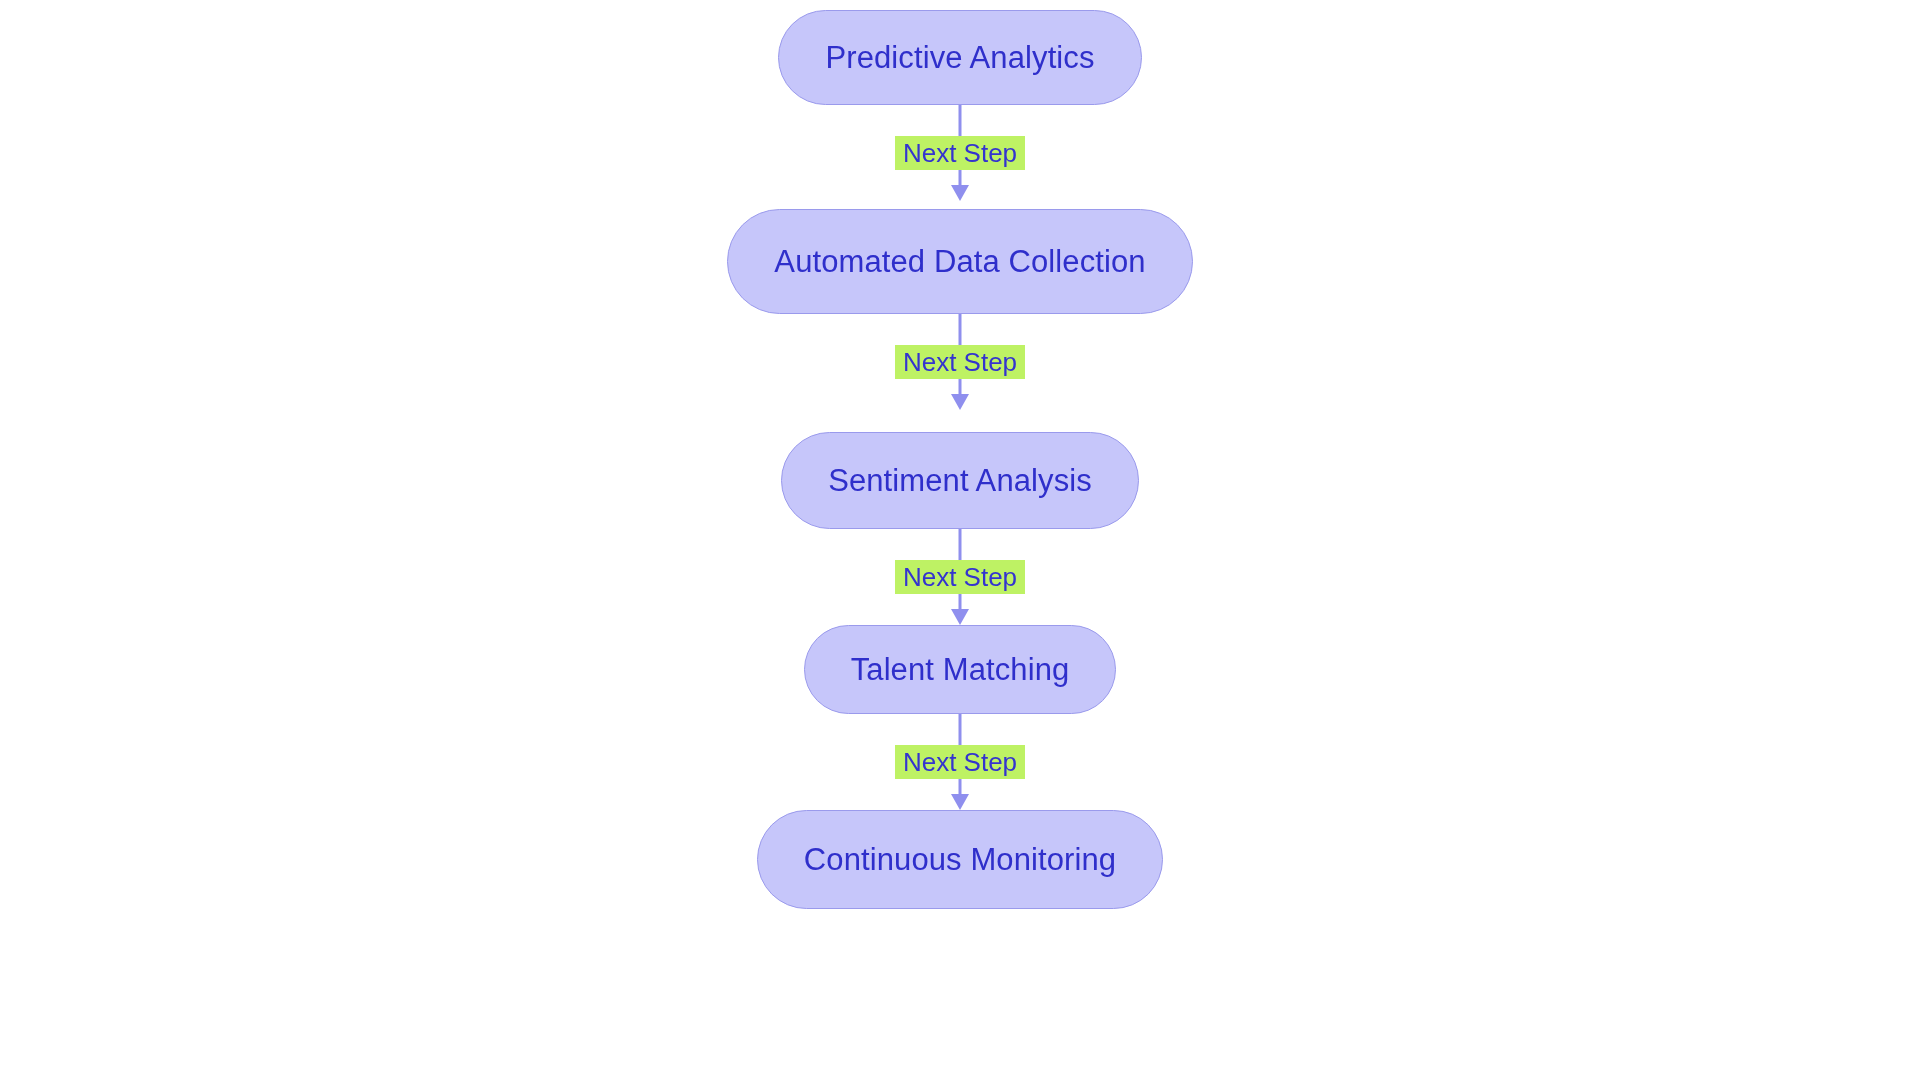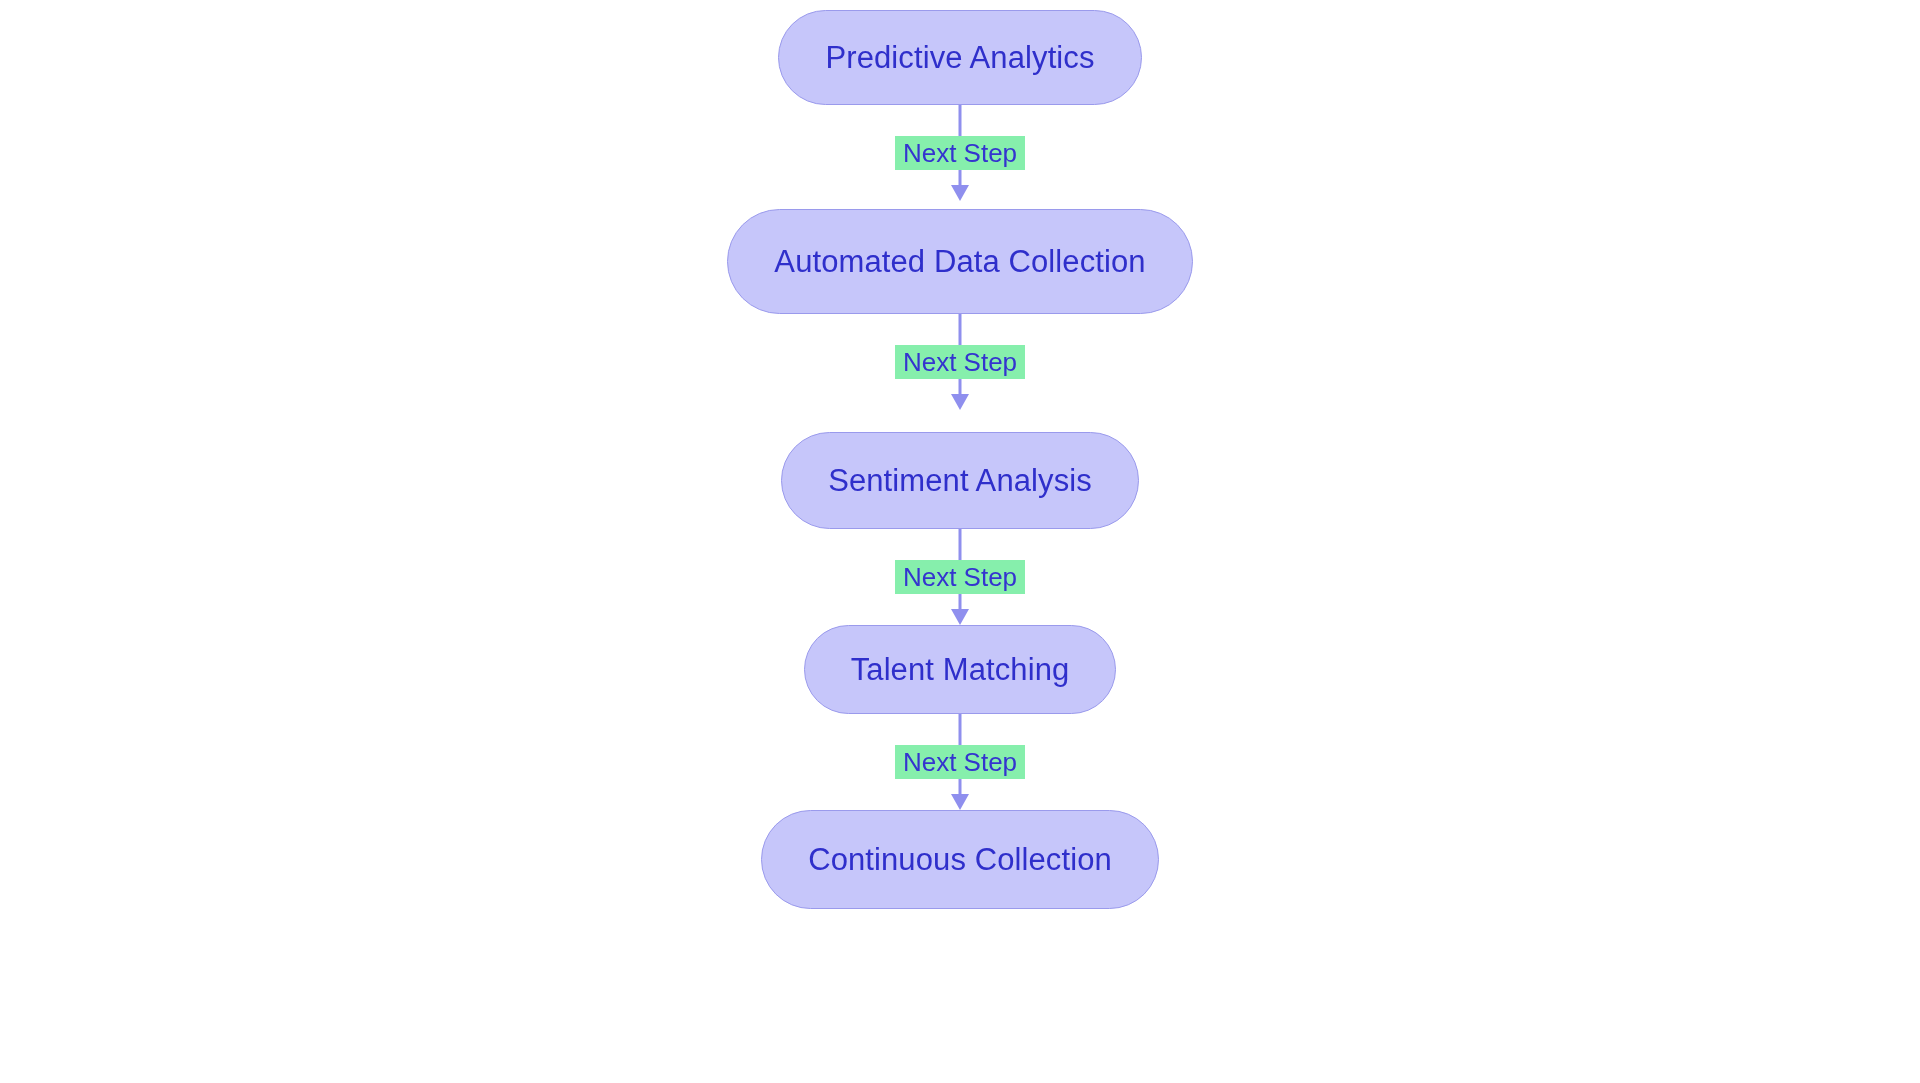--- a/index.html
+++ b/index.html
@@ -87,21 +87,21 @@
     bottom: 0;
     width: 0;
     height: 0;
     border-left: 9px solid transparent;
     border-right: 9px solid transparent;
     border-top: 16px solid #8f8fee;
   }
   .edge-label {
     position: relative;
     z-index: 2;
-    background: #86efac;
+    background: #bef264;
     color: #3434cf;
     font-size: 26px;
     font-family: "Liberation Sans", sans-serif;
     line-height: 1;
     padding: 4px 8px;
     white-space: nowrap;
   }
 </style>
 </head>
 <body>
@@ -143,17 +143,17 @@
       <span class="node-label">Talent Matching</span>
     </div>
 
     <div class="connector">
       <div class="line"></div>
       <div class="arrowhead"></div>
       <span class="edge-label">Next Step</span>
     </div>
 
     <div class="node n4">
-      <span class="node-label">Continuous Collection</span>
+      <span class="node-label">Continuous Monitoring</span>
     </div>
 
   </div>
 </div>
 
 </body></html>

